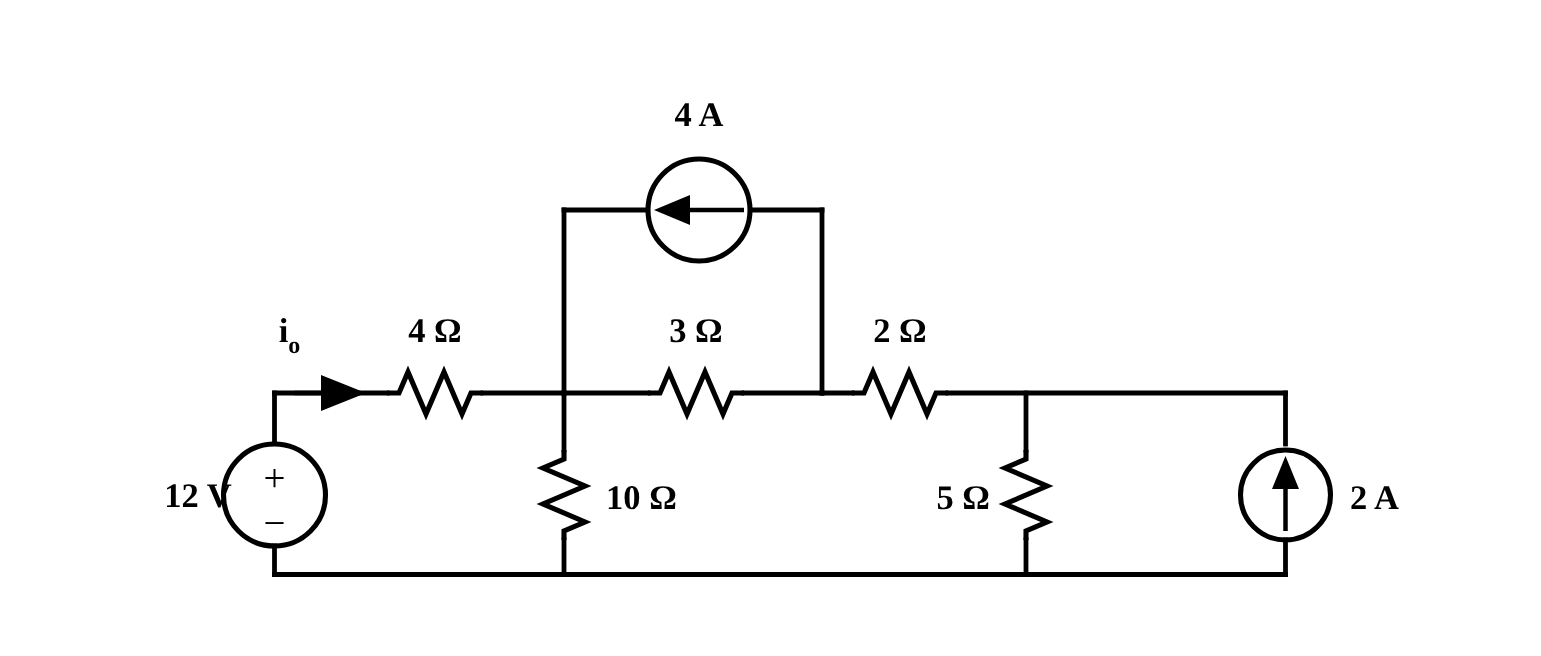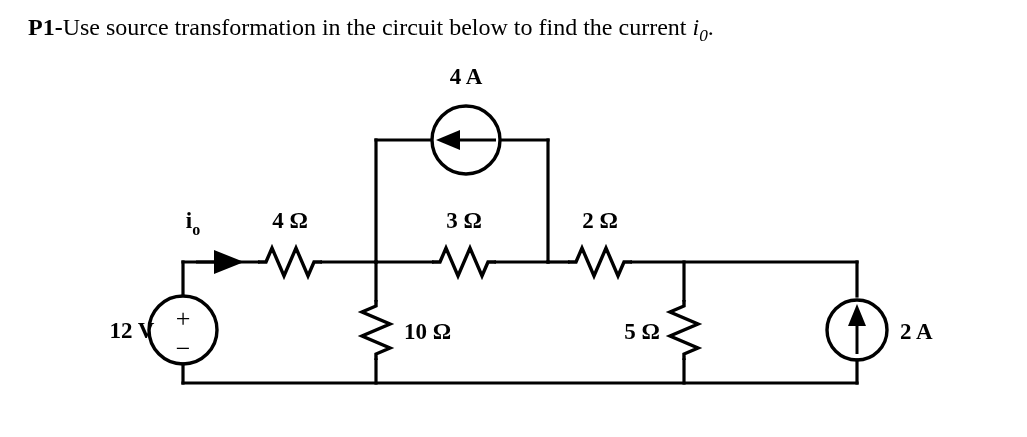--- a/index.html
+++ b/index.html
@@ -94,23 +94,20 @@
   svg .solidarrow {
     fill: #000000;
     stroke: none;
   }
 </style>
 </head>
 <body>
 
 <div id="page">
 
-  <div id="title">
-    <span class="pnum">P1-</span><span>Use source transformation in the circuit below to find the current </span><span class="var">i</span><span class="sub">0</span><span>.</span>
-  </div>
 
   <svg id="circuit" viewBox="0 0 1027 437">
 
     <path class="wire" d="M 376 262 L 376 140"></path>
 
     <path class="wire" d="M 376 140 L 432 140"></path>
 
     <path class="wire" d="M 500 140 L 548 140"></path>
 
     <path class="wire" d="M 548 140 L 548 262"></path>

